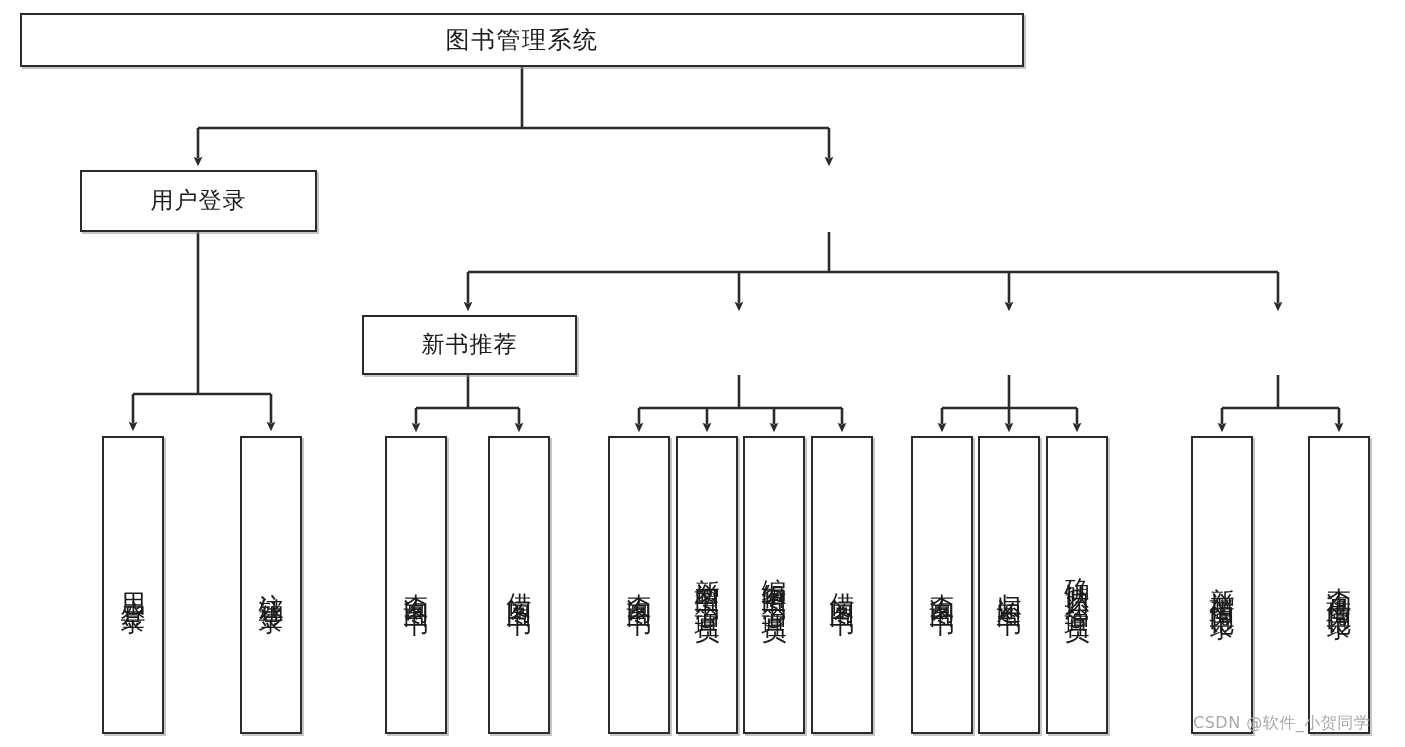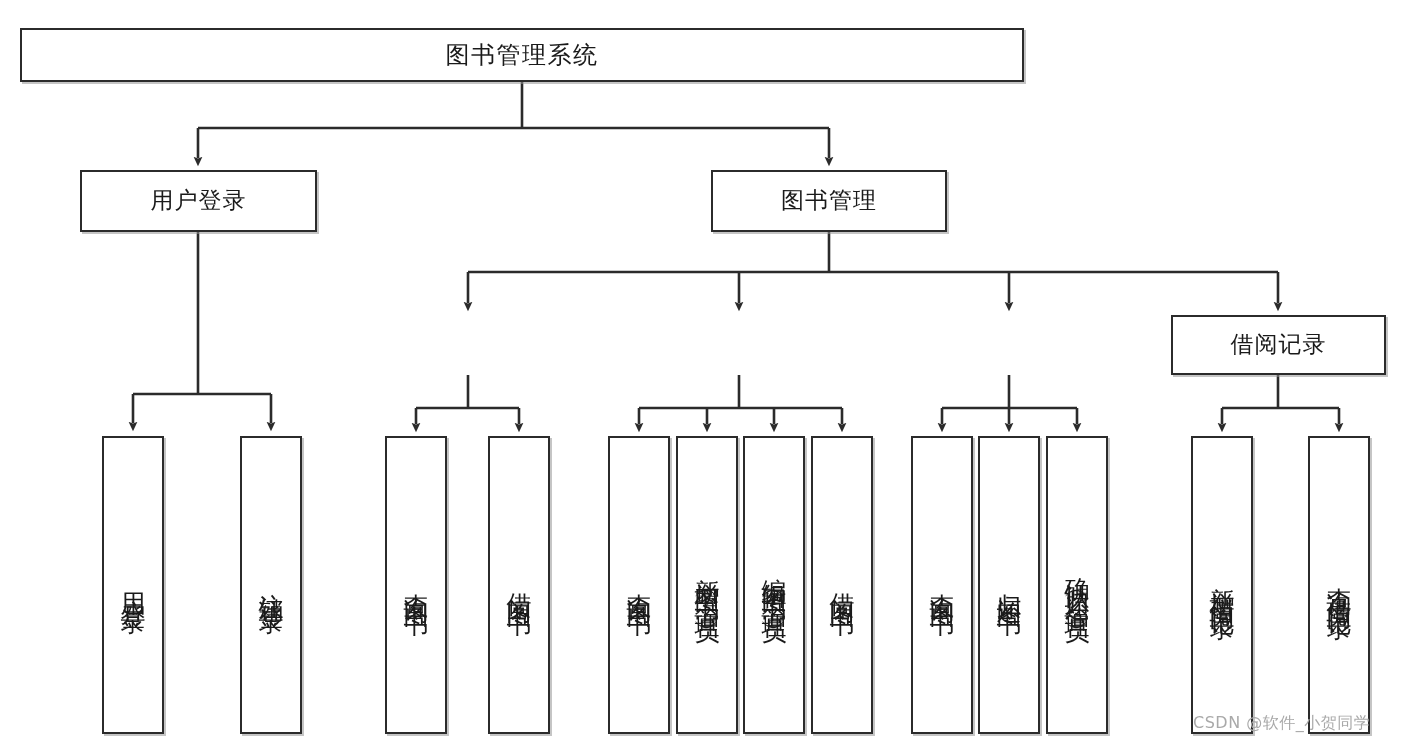--- a/index.html
+++ b/index.html
@@ -125,38 +125,35 @@
       <path d="M1009,408 L1009,424" marker-end="url(#arrow)"></path>
       <path d="M1077,408 L1077,424" marker-end="url(#arrow)"></path>
 
       <path d="M1278,375 L1278,408"></path>
       <path d="M1222,408 L1339,408"></path>
       <path d="M1222,408 L1222,424" marker-end="url(#arrow)"></path>
       <path d="M1339,408 L1339,424" marker-end="url(#arrow)"></path>
     </g>
   </svg>
 
-  <div class="node horiz root" style="left:20px; top:13px; width:1004px; height:54px;margin-top:15px;">
+  <div class="node horiz root" style="left:20px; top:13px; width:1004px; height:54px;">
     <span class="lbl">图书管理系统</span>
   </div>
 
   <div class="node horiz" style="left:80px; top:170px; width:237px; height:62px;">
     <span class="lbl">用户登录</span>
   </div>
 
-  <div class="node horiz" style="left:711px; top:170px; width:236px; height:62px;">
-    <span class="lbl">图书管理</span>
-  </div>
-
-
-
-
-  <div class="node horiz" style="left:1171px; top:315px; width:215px; height:60px;">
-    <span class="lbl">借阅记录</span>
-  </div>
+
+  <div class="node horiz" style="left:362px; top:315px; width:215px; height:60px;">
+    <span class="lbl">新书推荐</span>
+  </div>
+
+
+
 
   <div class="node vert" style="left:102px; top:436px; width:62px; height:298px;">
     <span class="lbl" style="font-size: 25px; letter-spacing: 6px;">用户登录</span>
   </div>
 
   <div class="node vert" style="left:240px; top:436px; width:62px; height:298px;">
     <span class="lbl" style="font-size: 25px; letter-spacing: 6px;">注销登录</span>
   </div>
 
   <div class="node vert" style="left:385px; top:436px; width:62px; height:298px;">

